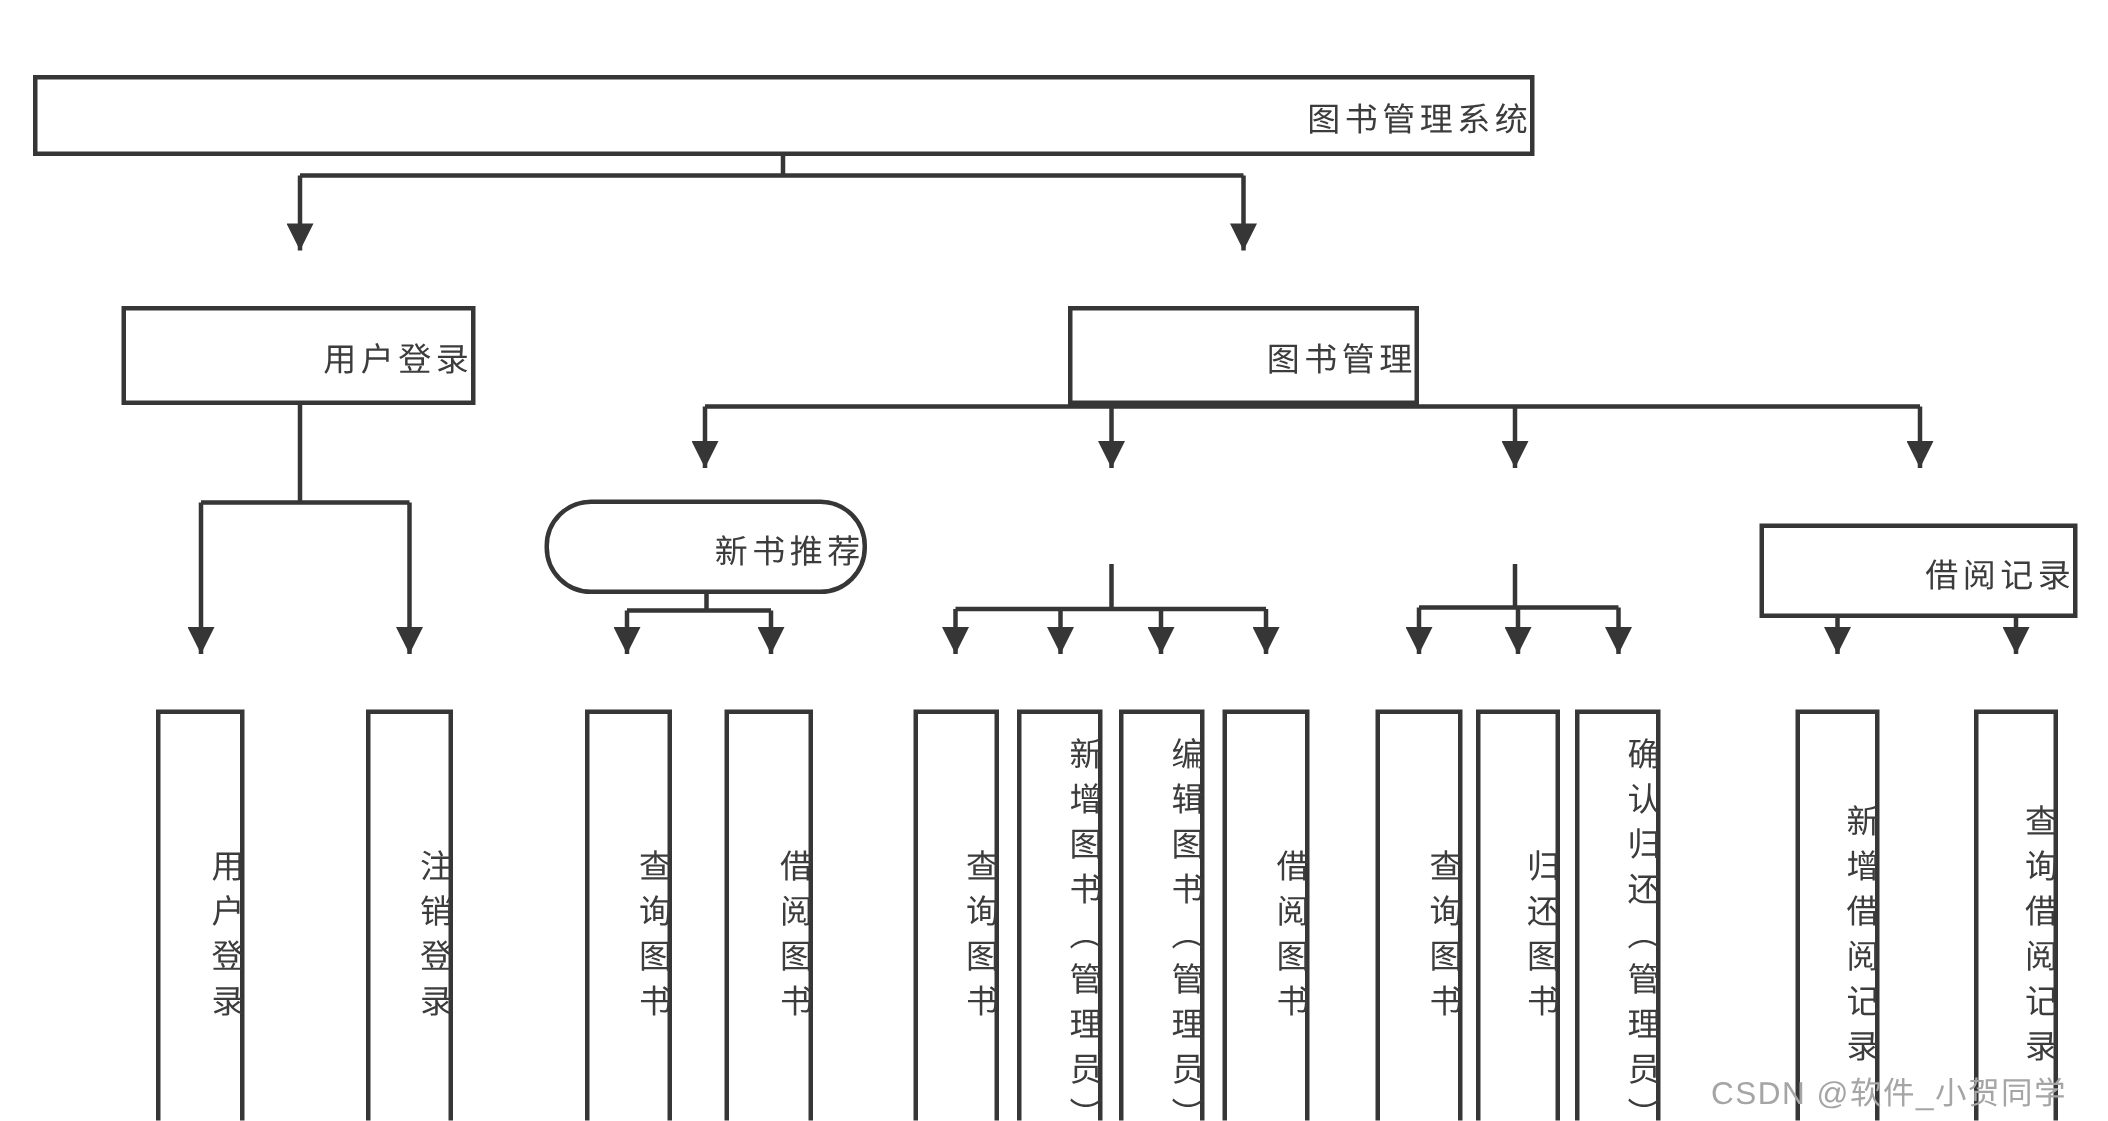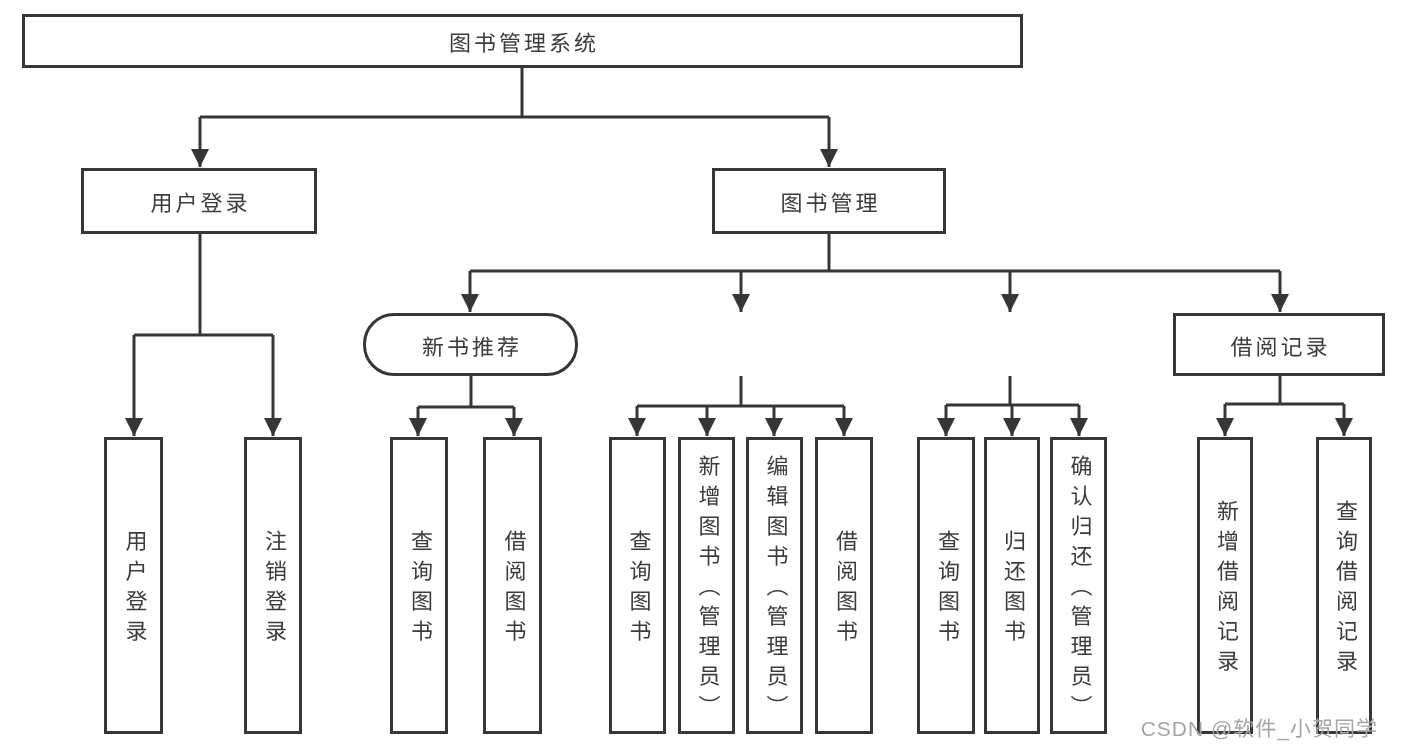--- a/index.html
+++ b/index.html
@@ -24,22 +24,23 @@
   }
   .links .link{
     fill:none;stroke:var(--line);stroke-width:3;
   }
   .links .arrowhead{
     fill:var(--line);stroke:none;
   }
   .node{
     position:absolute;background:var(--bg);
     border:3px solid var(--line);
-    display:flex;align-items:center;justify-content:center;
+    display:flex;align-items:center;justify-content:flex-end;
     color:var(--text);
+    margin-top:36px;
   }
   .hbox{
     font-size:22px;letter-spacing:3px;white-space:nowrap;
   }
   .hbox .lbl{transform:translateX(1.5px);} 
   .vbox{
     top:437px;height:297px;
   }
   .vbox .lbl{
     writing-mode:vertical-rl;
@@ -47,21 +48,21 @@
     font-size:22px;
     letter-spacing:8px;
     line-height:1;
     white-space:nowrap;
     transform:translateY(4px);
   }
   
   .n-root     {left:22px;  top:14px;  width:1001px;height:54px;}
   .n-login    {left:81px;  top:168px; width:236px; height:66px;}
   .n-mgmt     {left:712px; top:168px; width:234px; height:66px;}
-  .n-newbook  {left:363px; top:313px; width:215px; height:63px;border-radius:31px;}
+  .n-newbook  {left:363px; top:297px; width:215px; height:63px;border-radius:31px;}
   .n-borrow   {left:633px; top:313px; width:215px; height:63px;}
   .n-current  {left:903px; top:313px; width:215px; height:63px;}
   .n-records  {left:1173px;top:313px; width:212px; height:63px;}
   
   .n-leaf0 {left:104px; width:59px;}
   .n-leaf1 {left:244px; width:58px;}
   .n-leaf2 {left:390px; width:58px;}
   .n-leaf3 {left:483px; width:59px;}
   .n-leaf4 {left:609px; width:57px;}
   .n-leaf5 {left:678px; width:57px;}

